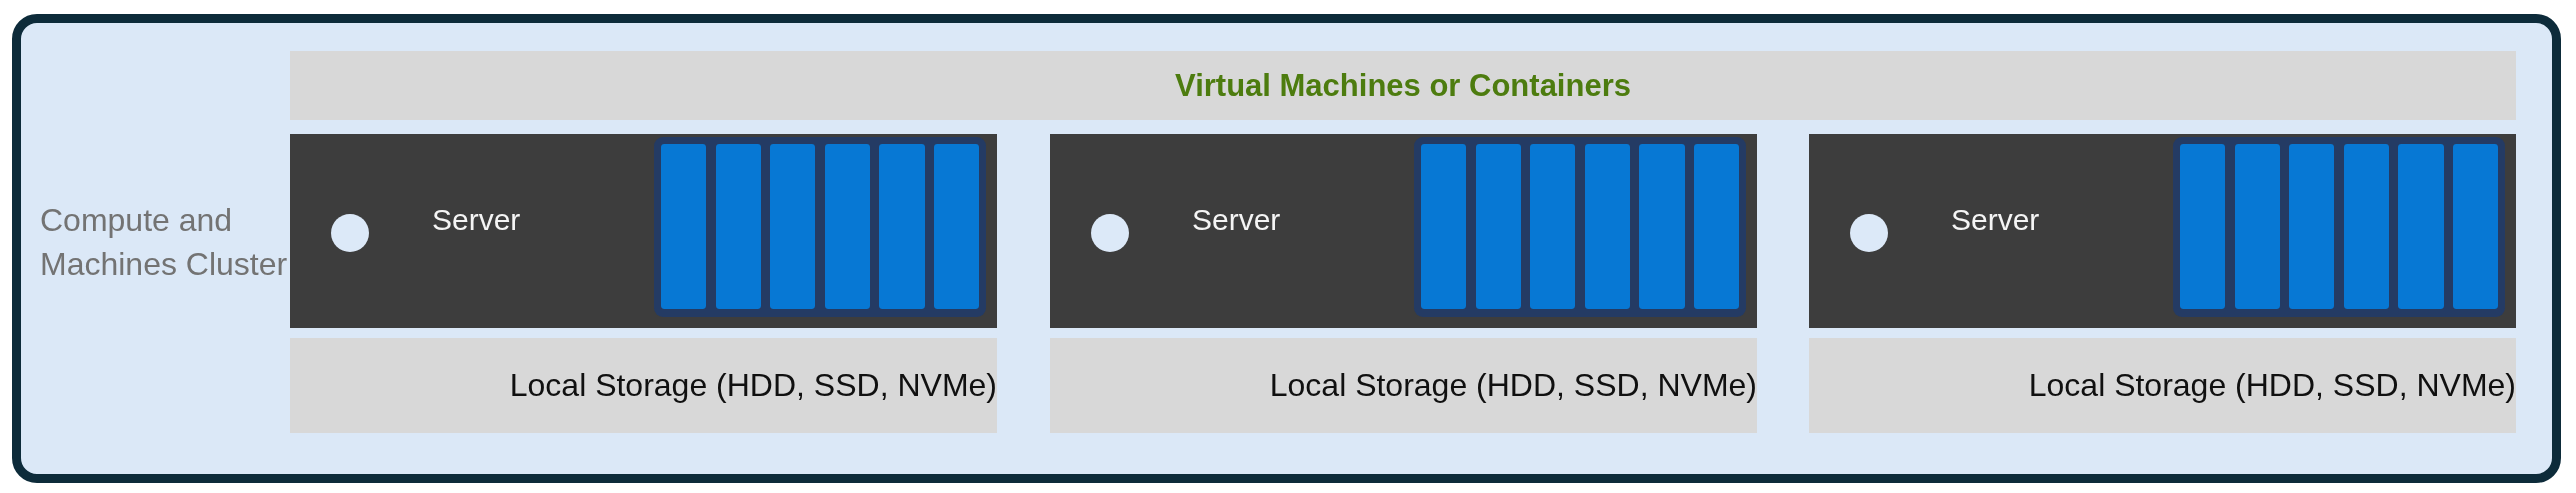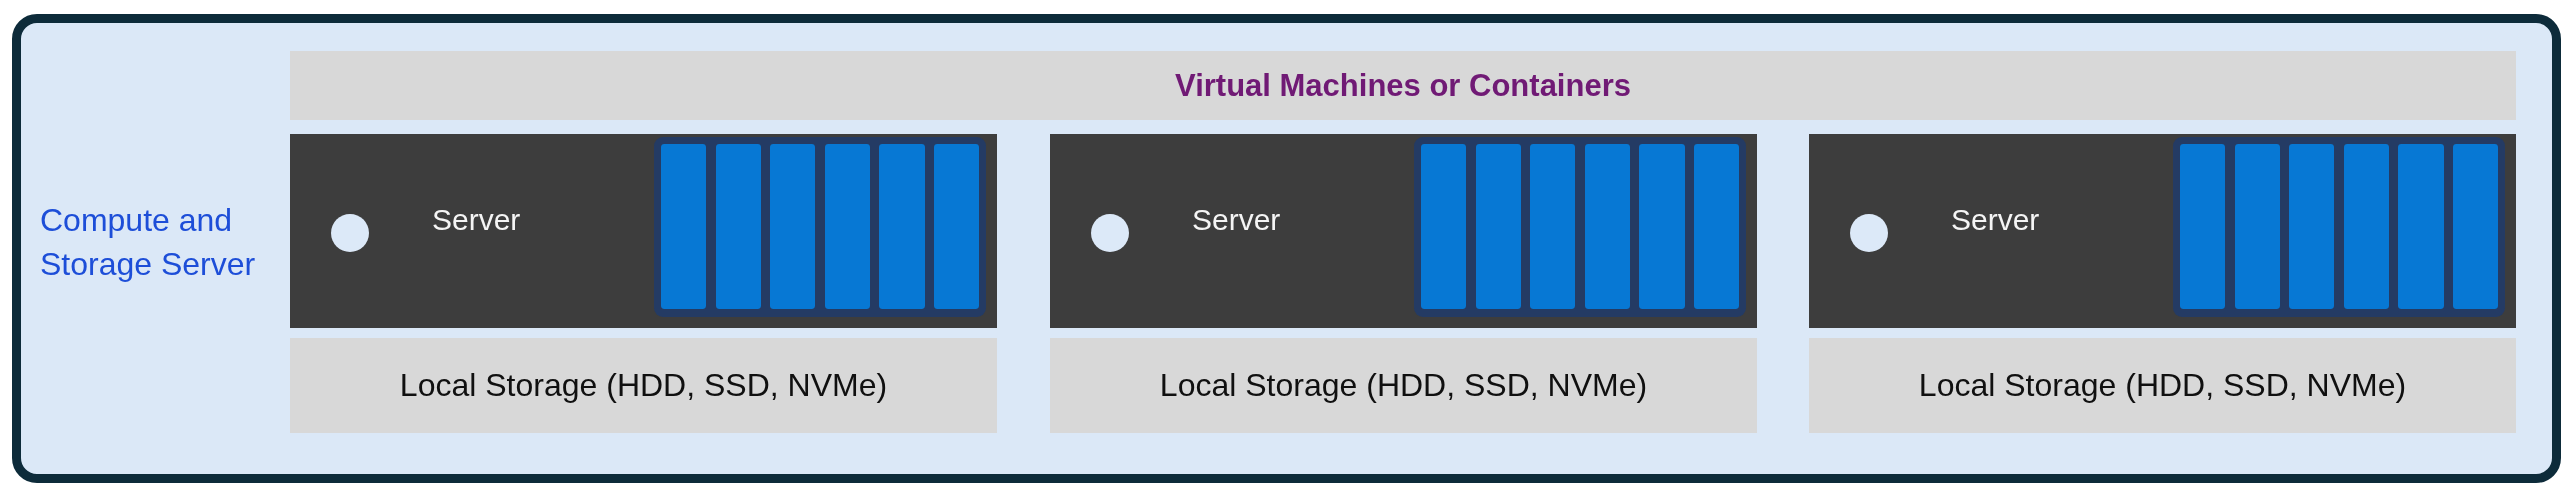--- a/index.html
+++ b/index.html
@@ -7,26 +7,26 @@
     position:relative;width:2576px;height:494px;background:#ffffff;
     font-family:"Liberation Sans",sans-serif;overflow:hidden;
   }
   .cluster-box{
     position:absolute;left:12.3px;top:13.7px;width:2549px;height:469px;
     box-sizing:border-box;background:#dbe8f7;
     border:9px solid #0d2b3a;border-radius:25px;
   }
   .cluster-label{
     position:absolute;left:40px;top:198px;
-    font-size:32px;line-height:44px;color:#1d4ed8;white-space:nowrap;
+    font-size:32px;line-height:44px;color:#737373;white-space:nowrap;
   }
   .vm-header{
     position:absolute;left:290px;top:51px;width:2226px;height:69px;
     background:#d8d8d8;display:flex;align-items:center;justify-content:center;
-    font-size:31px;font-weight:bold;color:#701a75;
+    font-size:31px;font-weight:bold;color:#4d7c0f;
   }
   .server-col{position:absolute;top:0;width:707px;height:494px;}
   .col-1{left:290px;}
   .col-2{left:1050px;}
   .col-3{left:1809px;}
   .server-block{
     position:absolute;left:0;top:134px;width:707px;height:194px;
     background:#3d3d3d;
   }
   .led{
@@ -38,34 +38,34 @@
     font-size:30px;line-height:30px;color:#f5f5f5;text-align:right;
   }
   .disk-array{
     position:absolute;right:11px;top:2.7px;width:332px;height:180px;
     box-sizing:border-box;background:#243b64;border-radius:9px;
     display:flex;gap:9.6px;padding:7.5px 6.9px;
   }
   .disk{flex:1 1 auto;background:#0778d4;border-radius:3.4px;}
   .storage-bar{
     position:absolute;left:0;top:338px;width:707px;height:95px;
-    background:#d8d8d8;display:flex;align-items:center;justify-content:center;
+    background:#d8d8d8;display:flex;align-items:center;justify-content:flex-end;
     font-size:32px;color:#101010;white-space:nowrap;
   }
 </style>
 </head>
 <body>
 
 <div class="canvas">
 
   <div class="cluster-box"></div>
 
   <div class="cluster-label">
     <div>Compute and</div>
-    <div>Storage Server</div>
+    <div>Machines Cluster</div>
   </div>
 
   <div class="vm-header">
     <span>Virtual Machines or Containers</span>
   </div>
 
   <div class="server-col col-1">
     <div class="server-block">
       <span class="led"></span>
       <span class="server-name">Server</span>

